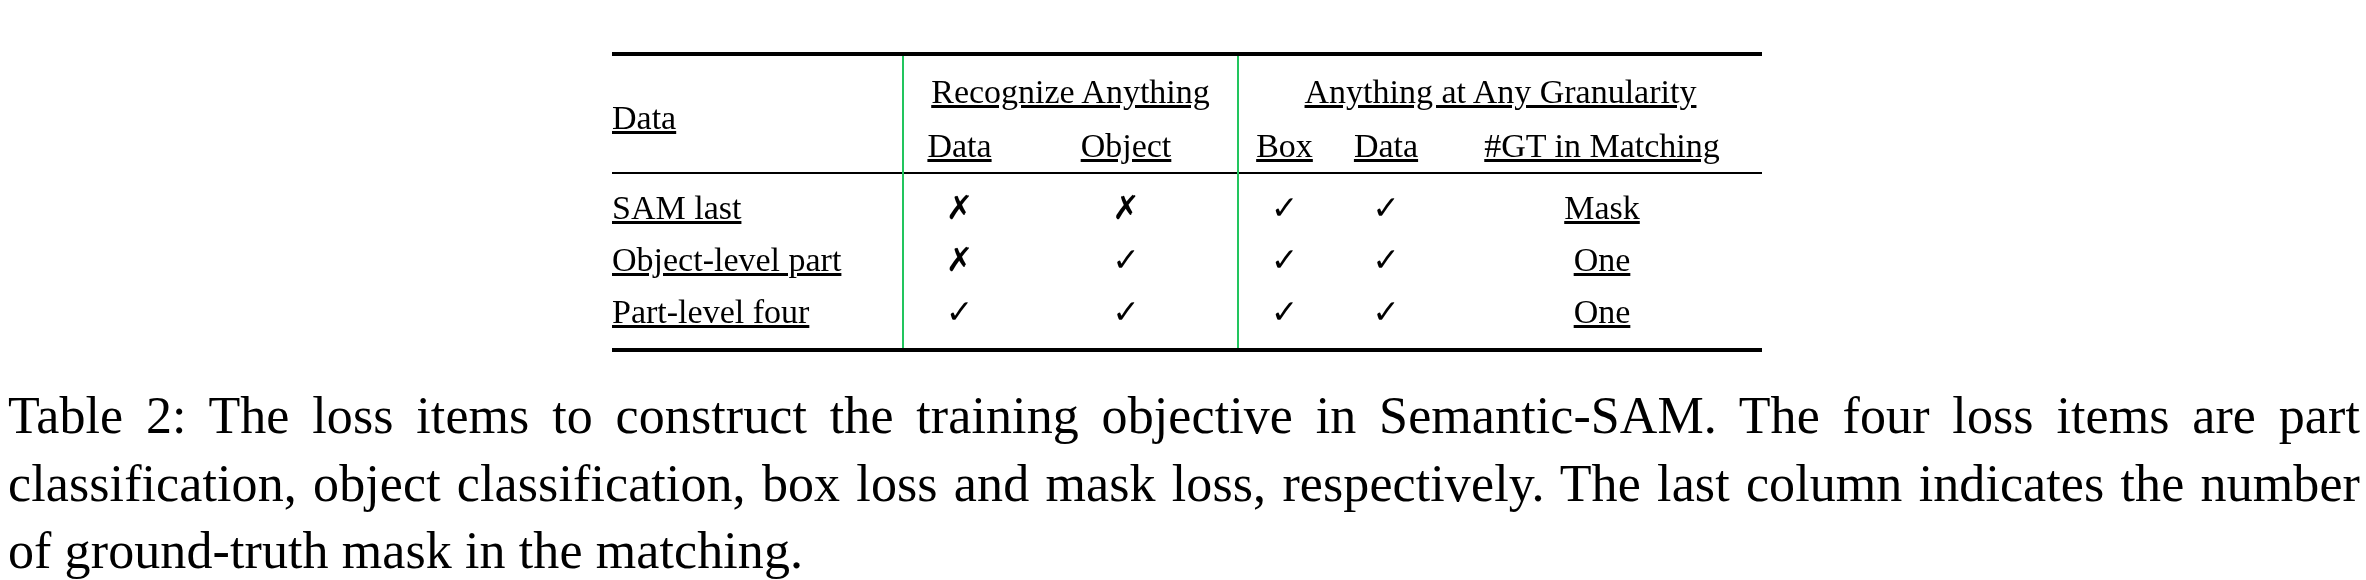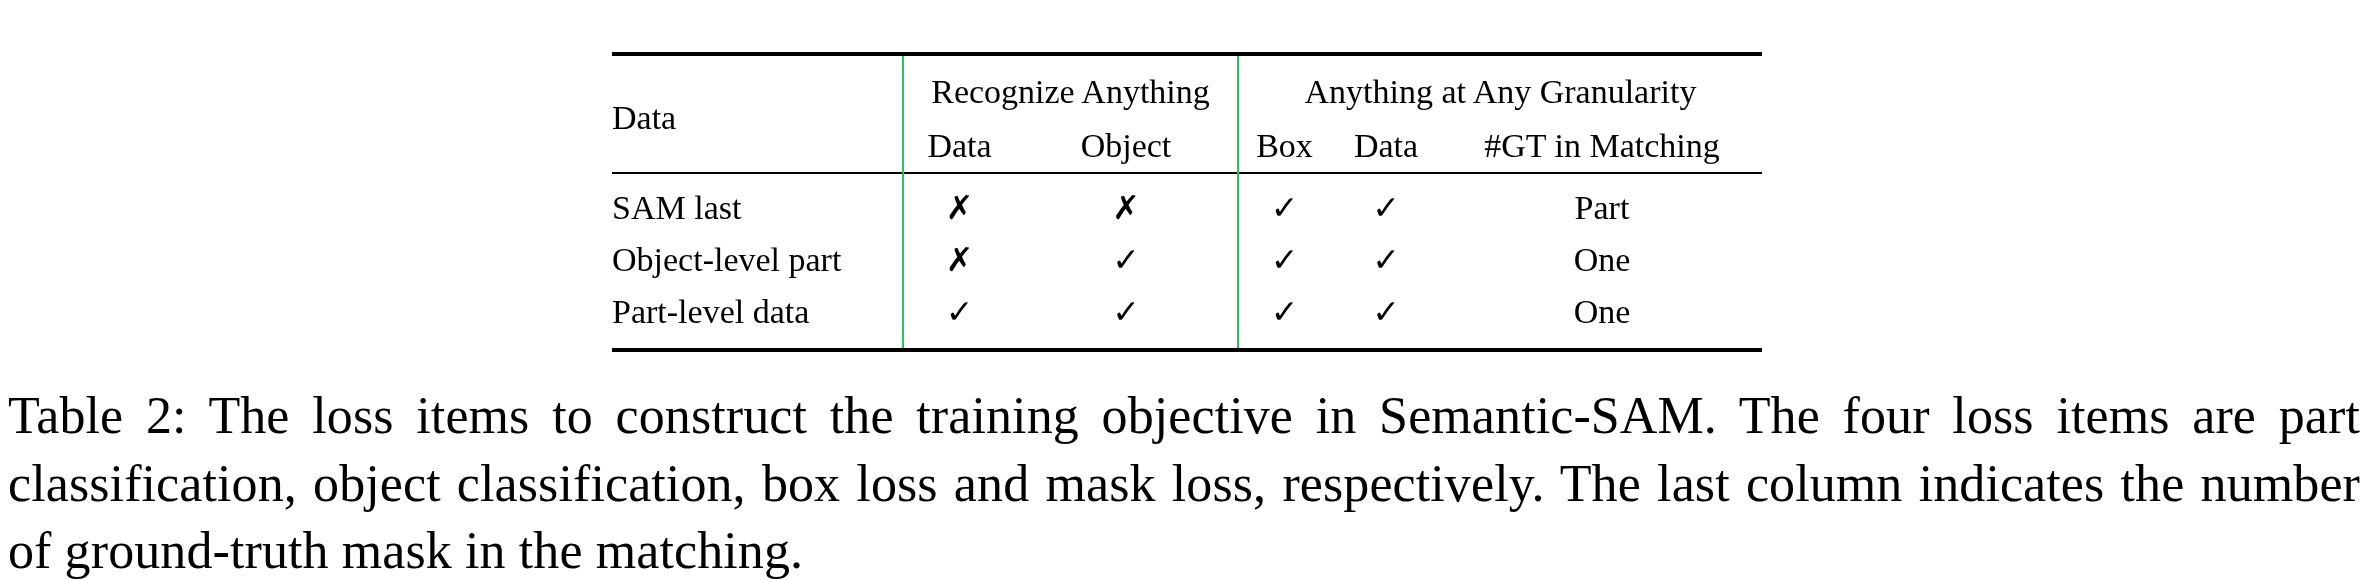--- a/index.html
+++ b/index.html
@@ -21,20 +21,21 @@
     position: absolute;
     left: 612px;
     top: 52px;
     width: 1150px;
   }
 
   table.tbl {
     border-collapse: collapse;
     width: 1150px;
     table-layout: fixed;
+    text-decoration: underline;
   }
 
   table.tbl td, table.tbl th {
     padding: 0;
     margin: 0;
     font-weight: normal;
     font-size: 34px;
     line-height: 1.0;
     vertical-align: middle;
     background: transparent;
@@ -174,42 +175,42 @@
       </td>
       <td class="row-mark">
         <span class="mk">✗</span>
       </td>
       <td class="row-mark vsep-l">
         <span class="mk">✓</span>
       </td>
       <td class="row-mark">
         <span class="mk">✓</span>
       </td>
-      <td class="row-val">Part</td>
+      <td class="row-val">Mask</td>
     </tr>
 
     <tr>
       <td class="row-label">Object-level part</td>
       <td class="row-mark vsep-l">
         <span class="mk">✗</span>
       </td>
       <td class="row-mark">
         <span class="mk">✓</span>
       </td>
       <td class="row-mark vsep-l">
         <span class="mk">✓</span>
       </td>
       <td class="row-mark">
         <span class="mk">✓</span>
       </td>
       <td class="row-val">One</td>
     </tr>
 
     <tr>
-      <td class="row-label">Part-level data</td>
+      <td class="row-label">Part-level four</td>
       <td class="row-mark vsep-l">
         <span class="mk">✓</span>
       </td>
       <td class="row-mark">
         <span class="mk">✓</span>
       </td>
       <td class="row-mark vsep-l">
         <span class="mk">✓</span>
       </td>
       <td class="row-mark">

